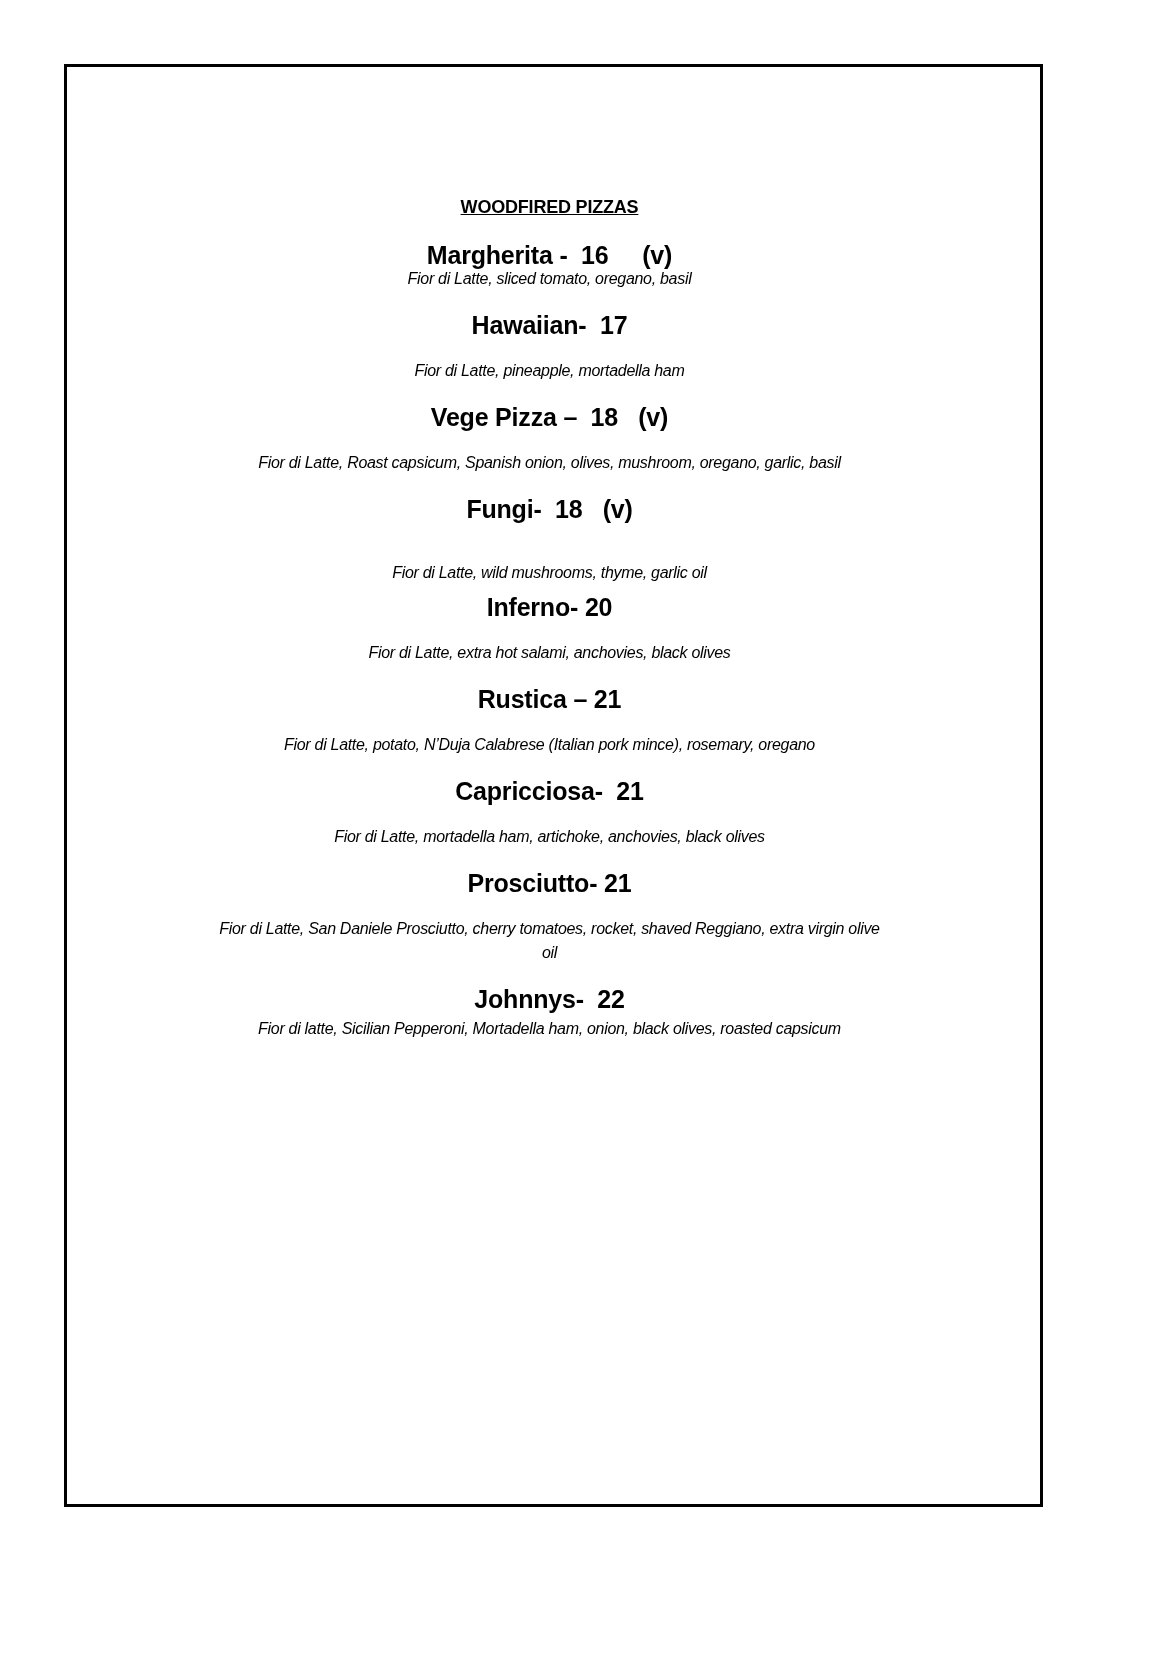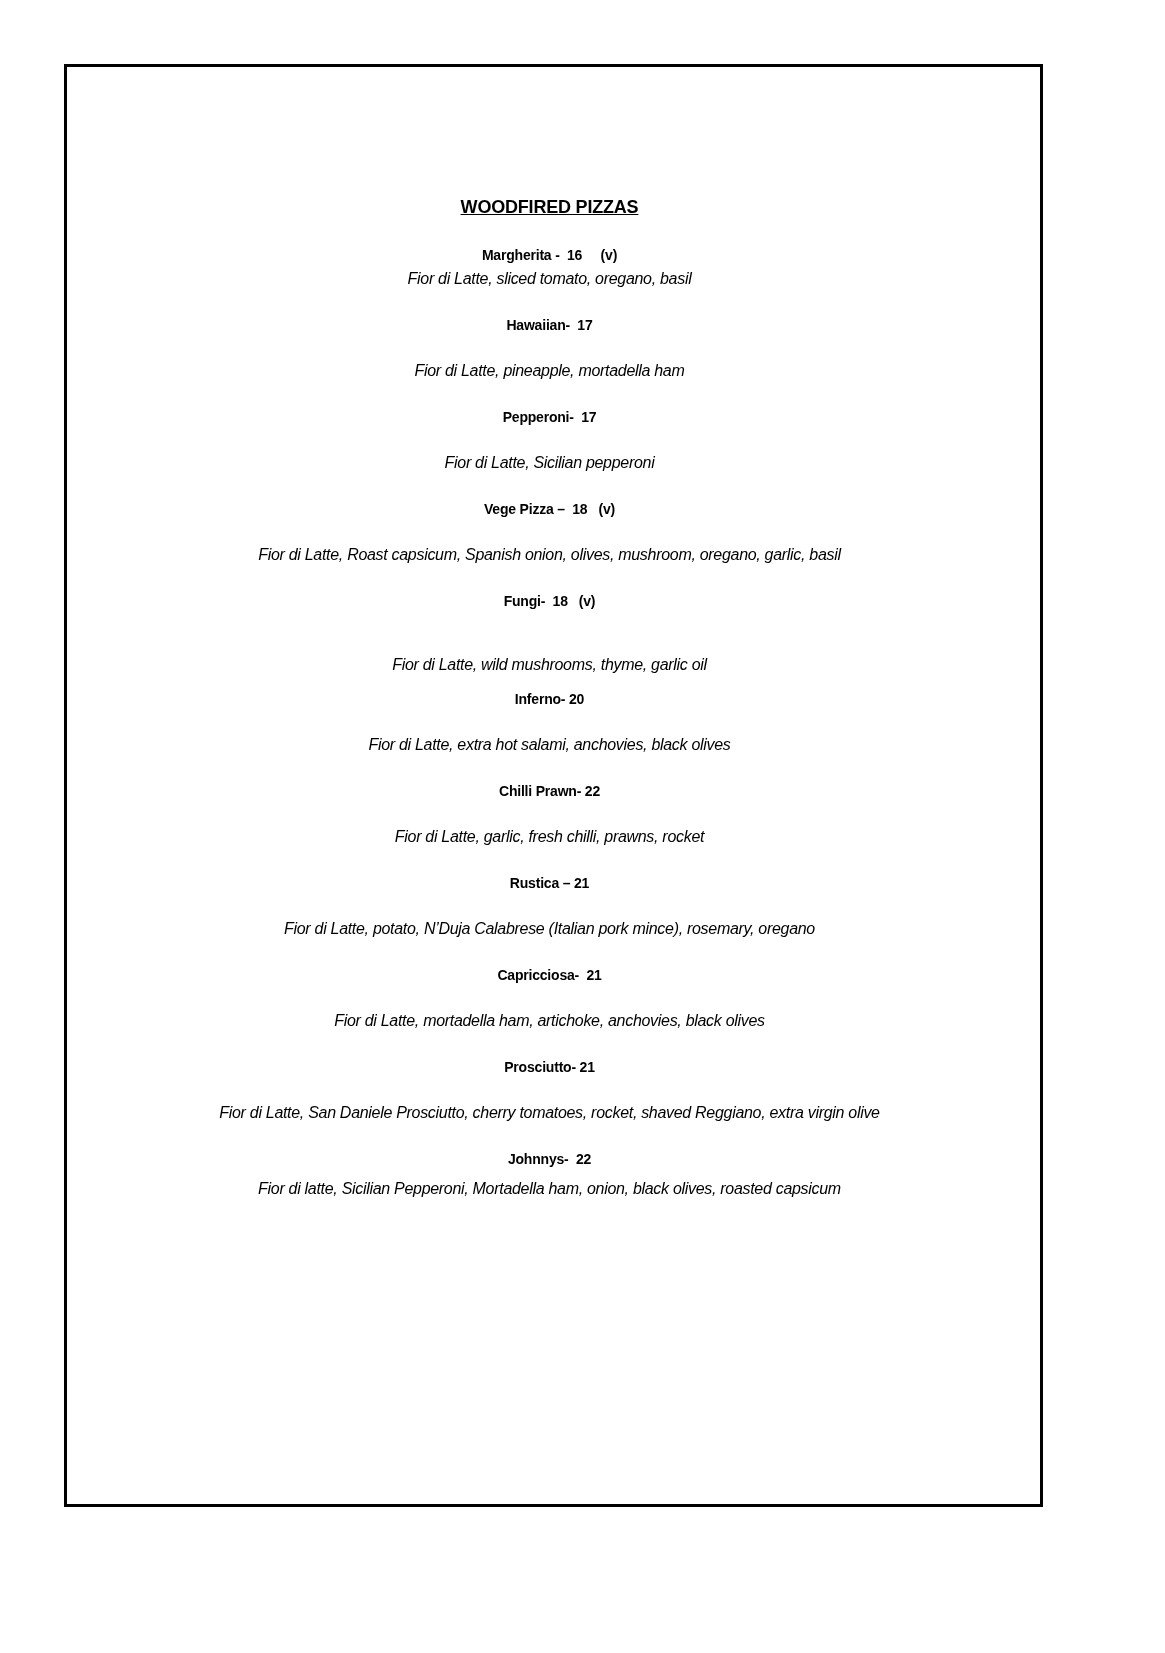--- a/index.html
+++ b/index.html
@@ -7,21 +7,21 @@
   .frame {
     position: absolute; left: 64px; top: 64px; width: 973px; height: 1437px;
     border: 3px solid #000; box-sizing: content-box;
   }
   .content { position: absolute; left: 0; right: 8px; top: 128px; text-align: center; }
   .title {
     font-weight: bold; font-size: 18px; text-decoration: underline;
     letter-spacing: -0.2px; margin: 0; height: 24px; line-height: 24px;
   }
   .item-name {
-    font-weight: bold; font-size: 14px; margin: 0; line-height: 24px; white-space: pre;
+    font-weight: bold; font-size: 25px; margin: 0; line-height: 24px; white-space: pre;
     letter-spacing: -0.2px;
   }
   .item-desc {
     font-style: italic; font-size: 16px; margin: 0; line-height: 24px;
     letter-spacing: -0.3px;
   }
   .item { margin: 0; }
 </style>
 </head>
 <body>
@@ -32,49 +32,42 @@
 
     <div class="item" style="margin-top:24px">
       <p class="item-name">Margherita -  16     (v)</p>
       <p class="item-desc" style="">Fior di Latte, sliced tomato, oregano, basil</p>
     </div>
     <div class="item" style="margin-top:22px">
       <p class="item-name">Hawaiian-  17</p>
       <p class="item-desc" style="margin-top:22px">Fior di Latte, pineapple, mortadella ham</p>
     </div>
     <div class="item" style="margin-top:22px">
-      <p class="item-name">Pepperoni-  17</p>
-      <p class="item-desc" style="margin-top:22px">Fior di Latte, Sicilian pepperoni</p>
-    </div>
-    <div class="item" style="margin-top:22px">
       <p class="item-name">Vege Pizza –  18   (v)</p>
       <p class="item-desc" style="margin-top:22px">Fior di Latte, Roast capsicum, Spanish onion, olives, mushroom, oregano, garlic, basil</p>
     </div>
     <div class="item" style="margin-top:22px">
       <p class="item-name">Fungi-  18   (v)</p>
       <p class="item-desc" style="margin-top:40px">Fior di Latte, wild mushrooms, thyme, garlic oil</p>
     </div>
     <div class="item" style="margin-top:10px">
       <p class="item-name">Inferno- 20</p>
       <p class="item-desc" style="margin-top:22px">Fior di Latte, extra hot salami, anchovies, black olives</p>
     </div>
     <div class="item" style="margin-top:22px">
-      <p class="item-name">Chilli Prawn- 22</p>
-      <p class="item-desc" style="margin-top:22px">Fior di Latte, garlic, fresh chilli, prawns, rocket</p>
-    </div>
-    <div class="item" style="margin-top:22px">
       <p class="item-name">Rustica – 21</p>
       <p class="item-desc" style="margin-top:22px">Fior di Latte, potato, N’Duja Calabrese (Italian pork mince), rosemary, oregano</p>
     </div>
     <div class="item" style="margin-top:22px">
       <p class="item-name">Capricciosa-  21</p>
       <p class="item-desc" style="margin-top:22px">Fior di Latte, mortadella ham, artichoke, anchovies, black olives</p>
     </div>
     <div class="item" style="margin-top:22px">
       <p class="item-name">Prosciutto- 21</p>
       <p class="item-desc" style="margin-top:22px">Fior di Latte, San Daniele Prosciutto, cherry tomatoes, rocket, shaved Reggiano, extra virgin olive</p>
+      <p class="item-desc">oil</p>
     </div>
     <div class="item" style="margin-top:22px">
       <p class="item-name">Johnnys-  22</p>
       <p class="item-desc" style="margin-top:6px">Fior di latte, Sicilian Pepperoni, Mortadella ham, onion, black olives, roasted capsicum</p>
     </div>
   </div>
 </div>
 
 </body></html>

